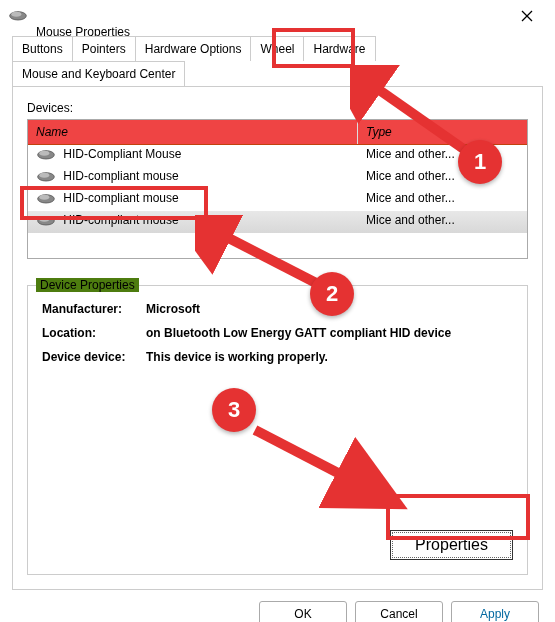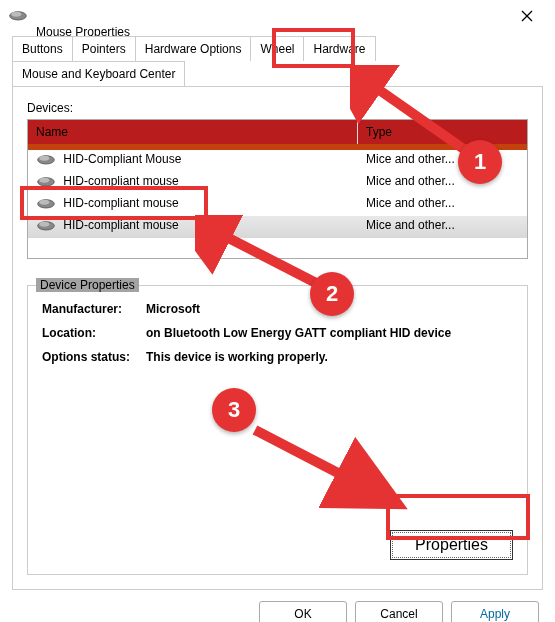--- a/index.html
+++ b/index.html
@@ -15,32 +15,32 @@
 
     .tabs { display: flex; padding: 4px 12px 0 12px; flex-wrap: wrap; }
     .tab { padding: 5px 9px; border: 1px solid #ccc; border-bottom: none; background: #fff; cursor: pointer; font-size: 12px; margin-right: -1px; position: relative; }
     .tab.active { background: #fff; z-index: 2; }
 
     .panel { border: 1px solid #ccc; margin: 0 12px 3px 12px; padding: 14px 14px 14px 14px; position: relative; }
 
     .devices-label { margin-bottom: 4px; display: block; }
 
     .device-list { border: 1px solid #aaa; background: #fff; height: 140px; overflow: hidden; }
-    .device-header { display: flex; background: #b91c1c; border-bottom: 6px solid #c2410c; }
+    .device-header { display: flex; background: #ef4444; border-bottom: 1px solid #c2410c; font-style: italic; }
     .device-header .col { padding: 5px 8px; font-size: 12px; border-right: 1px solid #ddd; }
     .device-header .col:last-child { border-right: none; }
     .col-name { flex: 0 0 330px; }
     .col-type { flex: 1; }
     .device-row { display: flex; align-items: flex-start; height: 22px; cursor: pointer; }
     .device-row .cell { padding: 2px 8px; font-size: 12px; white-space: nowrap; overflow: hidden; }
     .device-row.selected { background: linear-gradient(#e8e8e8, #d8d8d8); }
     .mouse-icon { width: 20px; height: 12px; display: inline-block; vertical-align: middle; margin-right: 4px; }
 
     .groupbox { border: 1px solid #ccc; margin-top: 26px; padding: 16px 14px 14px 14px; position: relative; height: 290px; }
-    .groupbox-label { position: absolute; top: -8px; left: 8px; background: #a3a3a3; padding: 0 4px; font-size: 12px; }
+    .groupbox-label { position: absolute; top: -8px; left: 8px; background: #4d7c0f; padding: 0 4px; font-size: 12px; }
     .prop-row { display: flex; margin-bottom: 10px; font-weight: bold; }
     .prop-label { width: 104px; }
     .prop-value { flex: 1; }
 
     .properties-btn { position: absolute; bottom: 14px; right: 14px; padding: 5px 24px; border: 1px solid #333; background: #fff; font-size: 16px; cursor: pointer; outline: 1px dotted #666; outline-offset: -3px; }
 
     .bottom-buttons { display: flex; justify-content: flex-end; gap: 8px; padding: 8px 16px 14px 16px; }
     .bottom-buttons button { padding: 5px 0; width: 88px; border: 1px solid #aaa; background: #fff; border-radius: 3px; font-size: 12px; cursor: pointer; }
     .bottom-buttons button.disabled { color: #0369a1; cursor: default; }
 
@@ -137,21 +137,21 @@
 
       <div class="prop-row">
         <span class="prop-label">Manufacturer:</span>
         <span class="prop-value">Microsoft</span>
       </div>
       <div class="prop-row">
         <span class="prop-label">Location:</span>
         <span class="prop-value">on Bluetooth Low Energy GATT compliant HID device</span>
       </div>
       <div class="prop-row">
-        <span class="prop-label">Options status:</span>
+        <span class="prop-label">Device device:</span>
         <span class="prop-value">This device is working properly.</span>
       </div>
 
       <button class="properties-btn">Properties</button>
     </div>
 
   </div>
 
   <div class="bottom-buttons">
     <button>OK</button>

